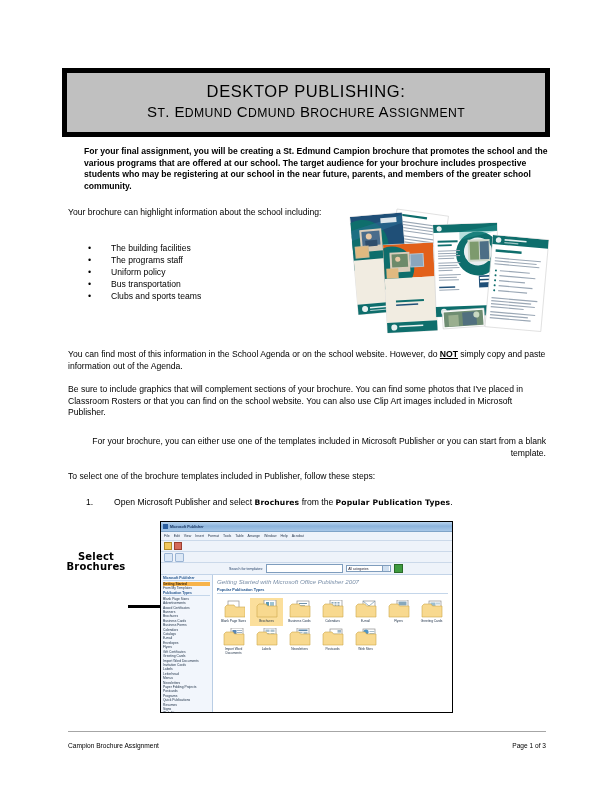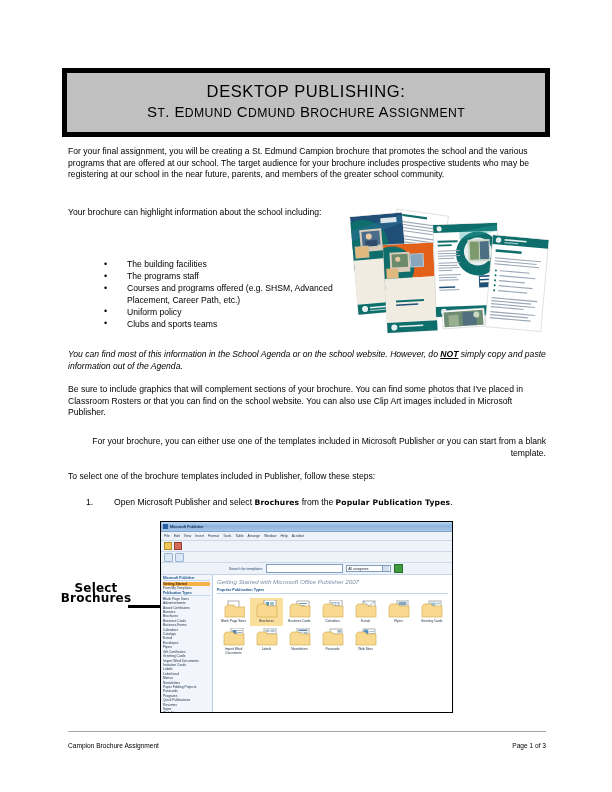--- a/index.html
+++ b/index.html
@@ -51,36 +51,36 @@
   .smallcaps-sm { font-size: 12.2px; }
 
   
   .body-text {
     position: absolute;
     font-size: 8.6px;
     line-height: 11.6px;
     color: #000;
     text-align: left;
   }
-  .p1 { left: 68px; top: 146px; width: 478px; }
+  .p1 { left: 84px; top: 146px; width: 478px; font-weight: bold; }
   .p2 { left: 68px; top: 207px; width: 270px; }
-  .p3 { left: 68px; top: 349px; width: 478px; font-style: italic; }
+  .p3 { left: 68px; top: 349px; width: 478px; }
   .p4 { left: 68px; top: 384px; width: 478px; }
   .p5 { left: 68px; top: 436px; width: 478px; text-align: right; }
   .p6 { left: 68px; top: 471px; width: 478px; }
 
   u.bold-not { font-weight: bold; text-decoration: underline; }
 
   
   .bullets {
     position: absolute;
     left: 86px;
     top: 243px;
     width: 250px;
-    margin: 16px;
+    margin: 0;
     padding: 0;
     list-style: none;
     font-size: 8.6px;
     line-height: 11.6px;
   }
   .bullets li {
     position: relative;
     padding-left: 25px;
     margin: 0 0 0.5px 0;
   }
@@ -122,25 +122,25 @@
     left: 345px;
     top: 203px;
     width: 208px;
     height: 140px;
   }
 
   
   .callout {
     position: absolute;
     left: 60px;
-    top: 583px;
+    top: 552px;
     width: 72px;
     text-align: center;
     font-family: "DejaVu Sans", sans-serif;
-    font-size: 12px;
+    font-size: 10px;
     font-weight: bold;
     line-height: 10px;
     letter-spacing: 0.2px;
   }
   .arrow {
     position: absolute;
     left: 128px;
     top: 597px;
     width: 136px;
     height: 9px;
@@ -386,22 +386,22 @@
     </div>
   </div>
 
   <div class="body-text p1">For your final assignment, you will be creating a St. Edmund Campion brochure that promotes the school and the various programs that are offered at our school. The target audience for your brochure includes prospective students who may be registering at our school in the near future, parents, and members of the greater school community.</div>
 
   <div class="body-text p2">Your brochure can highlight information about the school including:</div>
 
   <ul class="bullets">
     <li>The building facilities</li>
     <li>The programs staff</li>
-    <li>Courses and programs offered (e.g. SHSM, Advanced Placement, Career Path, etc.)</li>
     <li>Uniform policy</li>
+    <li>Bus transportation</li>
     <li>Clubs and sports teams</li>
   </ul>
 
   <div class="collage">
     <svg width="208" height="140" viewBox="0 0 208 140" xmlns="http://www.w3.org/2000/svg">
       <defs>
         <clipPath id="cA">
             <rect x="0" y="0" width="52" height="98"></rect>
           </clipPath>
         <clipPath id="cB">

